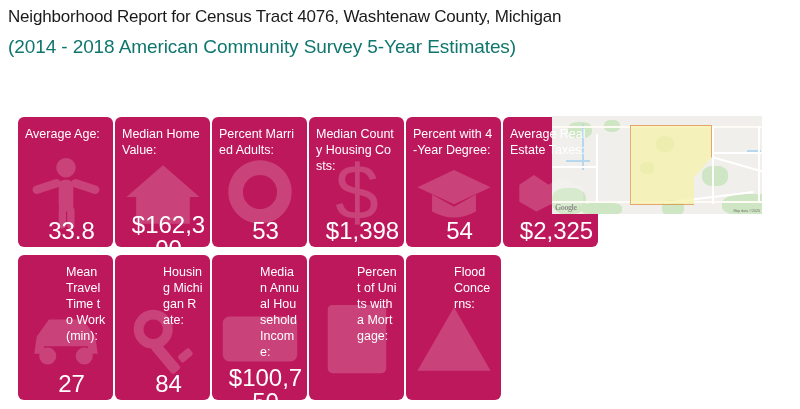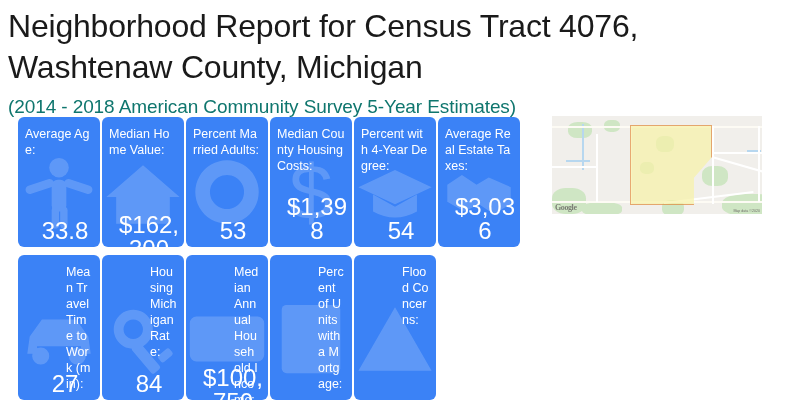--- a/index.html
+++ b/index.html
@@ -17,21 +17,21 @@
   }
 
   
   #header {
     position: absolute;
     left: 8px;
     top: 6px;
     width: 640px;
   }
   #page-title {
-    font-size: 32px;
+    font-size: 17px;
     line-height: 1.28;
     font-weight: 400;
     color: #1a1a1a;
     letter-spacing: -0.2px;
     margin: 0;
   }
   #page-subtitle {
     font-size: 19px;
     line-height: 1.2;
     font-weight: 400;
@@ -44,23 +44,23 @@
   .card-row {
     position: absolute;
     display: flex;
     gap: 2px;
   }
   #card-row-1 { left: 18px; top: 117px; }
   #card-row-2 { left: 18px; top: 255px; }
 
   .stat-card {
     position: relative;
-    width: 82px;
+    width: 95px;
     height: 130px;
-    background: #3b82f6;
+    background: #be185d;
     border-radius: 6px;
     overflow: hidden;
     box-sizing: border-box;
     padding: 9px 7px 0 7px;
     flex: 0 0 auto;
   }
   #card-row-2 .stat-card { height: 145px; padding-left: 48px; }
 
   .card-label {
     position: relative;
@@ -234,21 +234,21 @@
   </div>
 
   <div class="stat-card">
     <div class="card-label">Average Real Estate Taxes:</div>
     <div class="card-icon">
       <svg viewBox="0 0 64 64">
           <path d="M6 26 L18 18 L30 26 L40 20 L58 28 L58 42 L44 50 L32 42 L20 48 L6 40 Z"></path>
           <path d="M28 30 q6 -6 12 0 q-4 8 -12 2 Z"></path>
         </svg>
     </div>
-    <div class="card-value">$3,036</div>
+    <div class="card-value">$2,325</div>
   </div>
 
 </div>
 
 <div id="card-row-2" class="card-row">
 
   <div class="stat-card">
     <div class="card-label">Mean Travel Time to Work (min):</div>
     <div class="card-icon">
       <svg viewBox="0 0 64 64">

